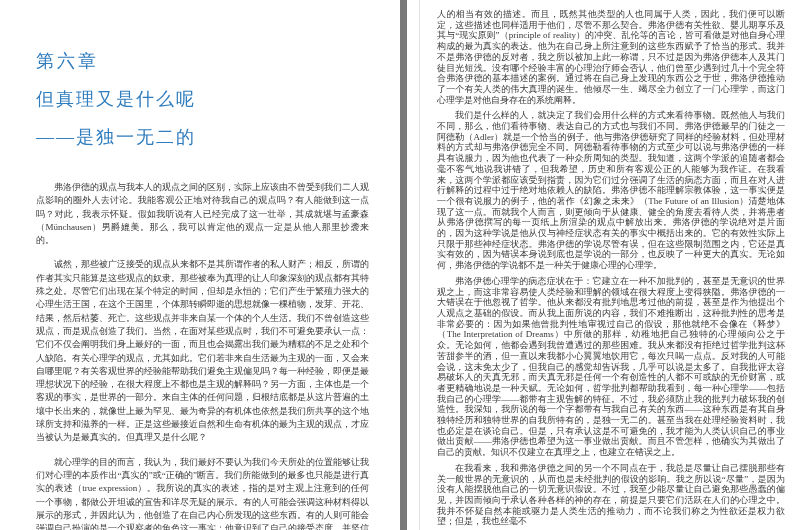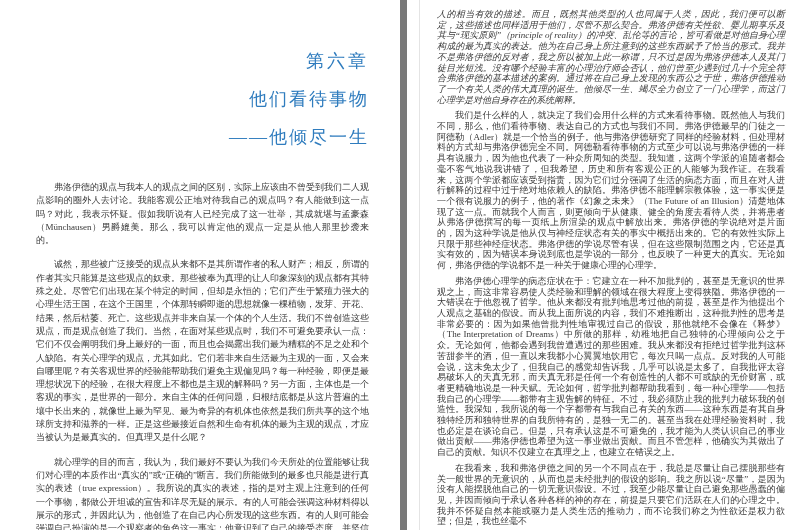--- a/index.html
+++ b/index.html
@@ -45,21 +45,21 @@
   .gutter-line {
     position: absolute;
     left: 12px;
     top: 0;
     width: 1px;
     height: 530px;
     background: #e4e4e4;
   }
   .chapter-head {
     padding-top: 50px;
-    text-align: right;
+    text-align: left;
     margin-bottom: 33px;
     color: #2f7cbe;
   }
   .chapter-num {
     font-size: 18px;
     letter-spacing: 3px;
     line-height: 22px;
     margin-bottom: 16px;
   }
   .chapter-title {
@@ -80,33 +80,32 @@
     text-align: justify;
     text-indent: 2em;
     color: #383838;
   }
   .page-right p.body-text {
     line-height: 10.7px;
     margin: 0 0 5px 0;
   }
   p.body-text.no-indent {
     text-indent: 0;
-    font-style: italic;
   }
 </style>
 </head>
 <body>
 
 <div class="book">
 
   <section class="page page-left">
     <div class="chapter-head" style="color: rgb(47, 124, 190);">
       <div class="chapter-num">第六章</div>
-      <div class="chapter-title">他们看待事物</div>
-      <div class="chapter-subtitle">——他倾尽一生</div>
+      <div class="chapter-title">但真理又是什么呢</div>
+      <div class="chapter-subtitle">——是独一无二的</div>
     </div>
     <p class="body-text">弗洛伊德的观点与我本人的观点之间的区别，实际上应该由不曾受到我们二人观点影响的圈外人去讨论。我能客观公正地对待我自己的观点吗？有人能做到这一点吗？对此，我表示怀疑。假如我听说有人已经完成了这一壮举，其成就堪与孟豪森（Münchausen）男爵媲美。那么，我可以肯定他的观点一定是从他人那里抄袭来的。</p>
     <p class="body-text">诚然，那些被广泛接受的观点从来都不是其所谓作者的私人财产；相反，所谓的作者其实只能算是这些观点的奴隶。那些被奉为真理的让人印象深刻的观点都有其特殊之处。尽管它们出现在某个特定的时间，但却是永恒的；它们产生于繁殖力强大的心理生活王国，在这个王国里，个体那转瞬即逝的思想就像一棵植物，发芽、开花、结果，然后枯萎、死亡。这些观点并非来自某一个体的个人生活。我们不曾创造这些观点，而是观点创造了我们。当然，在面对某些观点时，我们不可避免要承认一点：它们不仅会阐明我们身上最好的一面，而且也会揭露出我们最为糟糕的不足之处和个人缺陷。有关心理学的观点，尤其如此。它们若非来自生活最为主观的一面，又会来自哪里呢？有关客观世界的经验能帮助我们避免主观偏见吗？每一种经验，即便是最理想状况下的经验，在很大程度上不都也是主观的解释吗？另一方面，主体也是一个客观的事实，是世界的一部分。来自主体的任何问题，归根结底都是从这片普遍的土壤中长出来的，就像世上最为罕见、最为奇异的有机体也依然是我们所共享的这个地球所支持和滋养的一样。正是这些最接近自然和生命有机体的最为主观的观点，才应当被认为是最真实的。但真理又是什么呢？</p>
     <p class="body-text">就心理学的目的而言，我认为，我们最好不要认为我们今天所处的位置能够让我们对心理的本质作出“真实的”或“正确的”断言。我们所能做到的最多也只能是进行真实的表述（true expression）。我所说的真实的表述，指的是对主观上注意到的任何一个事物，都做公开坦诚的宣告和详尽无疑的展示。有的人可能会强调这种材料得以展示的形式，并因此认为，他创造了在自己内心所发现的这些东西。有的人则可能会强调自己扮演的是一个观察者的角色这一事实：他意识到了自己的接受态度，并坚信他主观上所观察到的材料是自发呈现出来的。其实，真相就介于这二者之间。真实的表达就是给所观察到的材料赋上合适的表达形式。</p>
 
   </section>
 
   <div class="divider"></div>
 
   <section class="page page-right">

